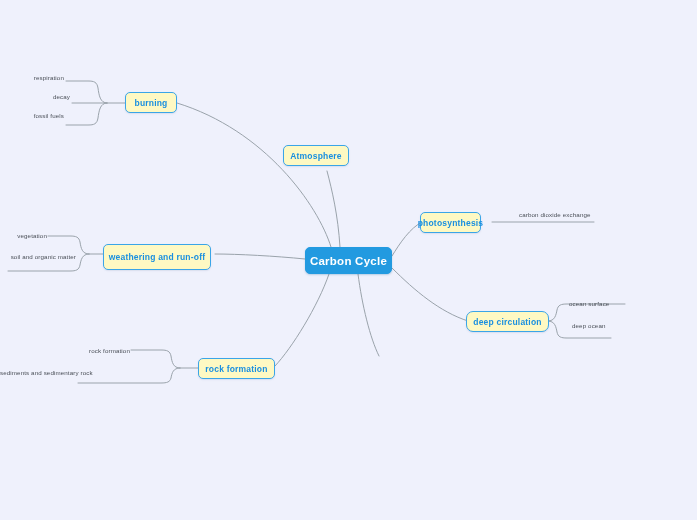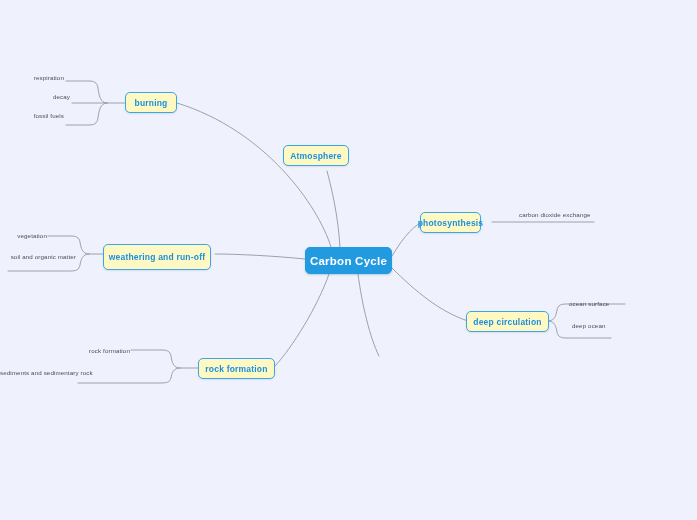--- a/index.html
+++ b/index.html
@@ -132,21 +132,21 @@
     <span>Atmosphere</span>
   </div>
 
   <div class="node branch" style="left:420px; top:212px; width:61px; height:21px;">
     <span>photosynthesis</span>
   </div>
   <div class="leaf" style="left:519px; top:212px;">
     <span>carbon dioxide exchange</span>
   </div>
 
-  <div class="node branch" style="left:466px; top:311px; width:83px; height:21px;">
+  <div class="node branch" style="left:466px; top:311px; width:83px; height:21px;border-radius:7px;">
     <span>deep circulation</span>
   </div>
   <div class="leaf" style="left:569px; top:301px;">
     <span>ocean surface</span>
   </div>
   <div class="leaf" style="left:572px; top:323px;">
     <span>deep ocean</span>
   </div>
 
 

